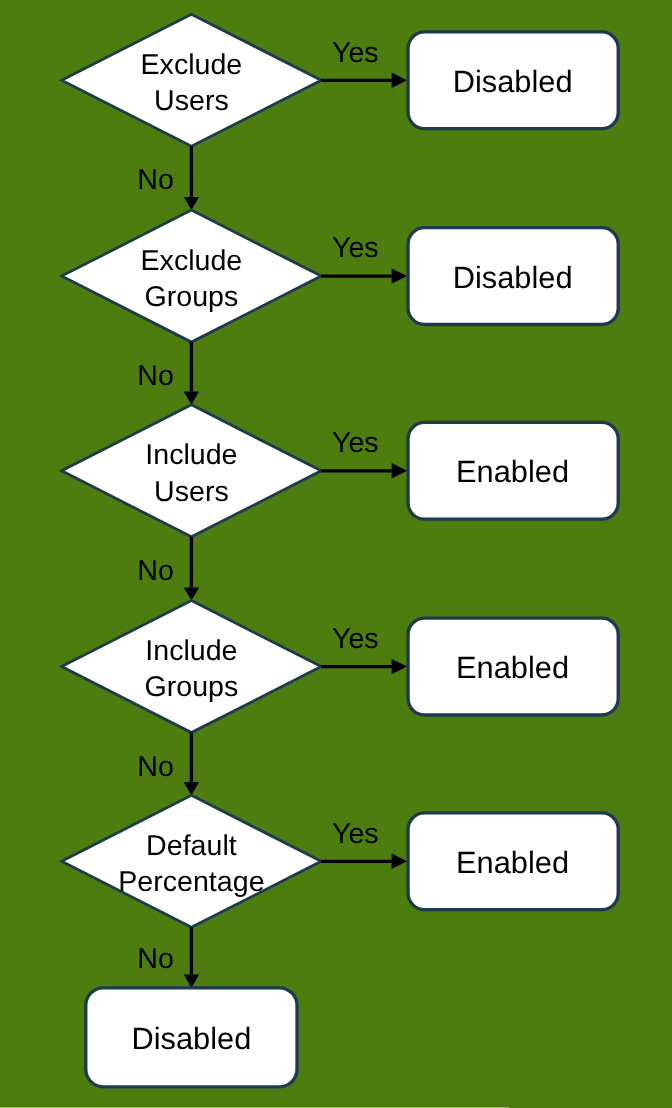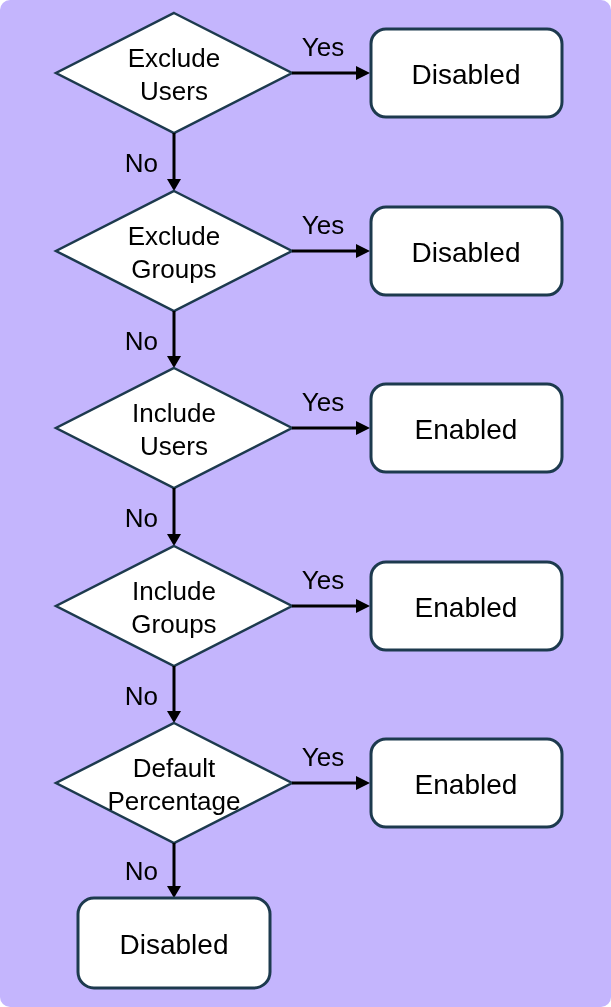--- a/index.html
+++ b/index.html
@@ -4,23 +4,22 @@
 <style>
   html, body {
     margin: 0;
     padding: 0;
     background: #ffffff;
   }
   .canvas {
     width: 611px;
     height: 1007px;
     position: relative;
-    background: #c4b5fd;
+    background: #4d7c0f;
     font-family: "Liberation Sans", sans-serif;
-    border-radius: 10px;
   }
   svg { display: block; }
   .diamond {
     fill: #ffffff;
     stroke: #1d3a4e;
     stroke-width: 2.5;
     stroke-linejoin: miter;
   }
   .rbox {
     fill: #ffffff;

